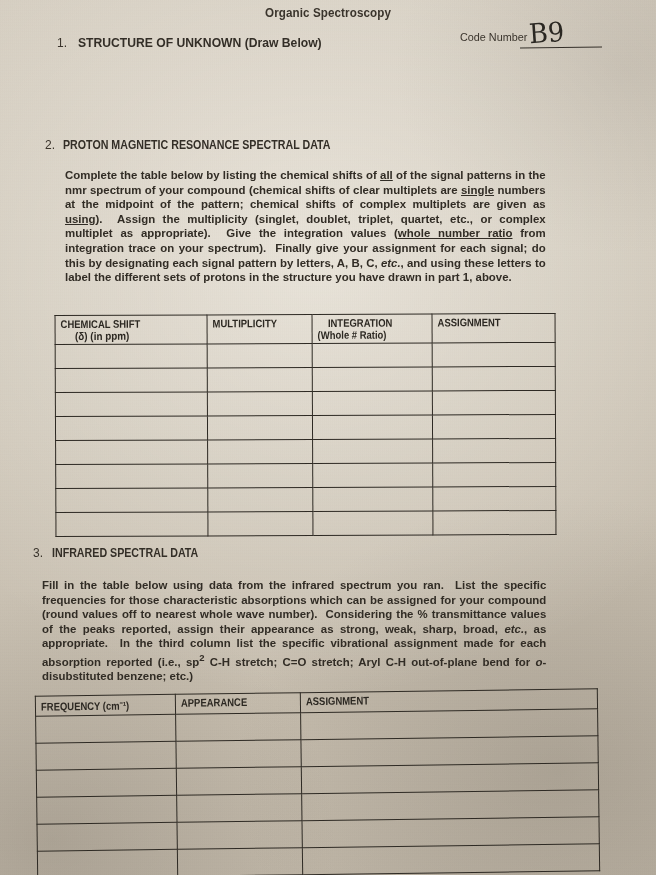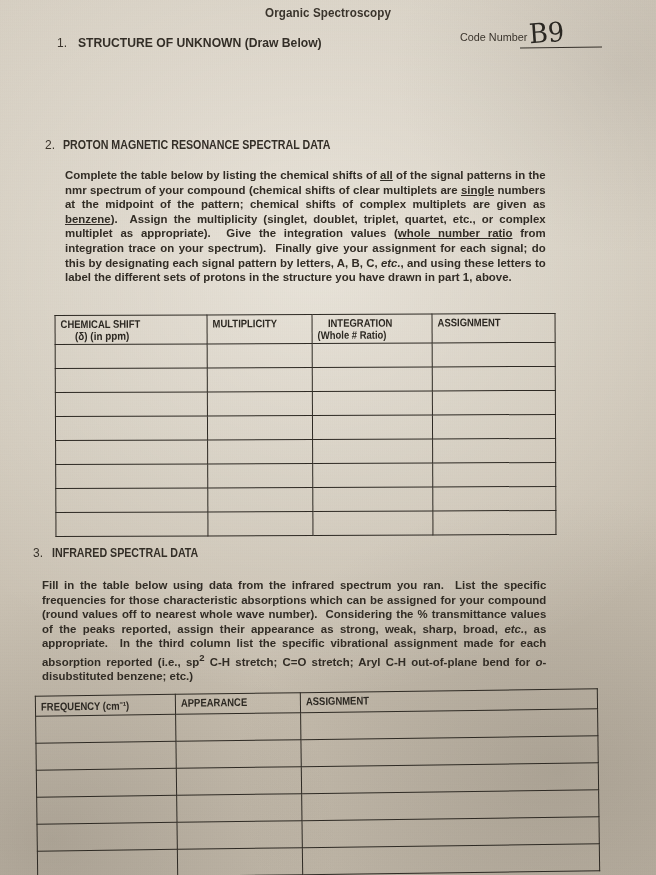--- a/index.html
+++ b/index.html
@@ -157,21 +157,21 @@
     <div class="code-value">B9</div>
     <div class="code-rule"></div>
 
     <div class="sec-num" style="top:138px;left:45px;">2.</div>
     <div class="sec-head" style="top:137px;left:63px;">PROTON MAGNETIC RESONANCE SPECTRAL DATA</div>
 
     <div class="para" style="top:168px;left:65px;width:488px;">
       <span>Complete the table below by listing the chemical shifts of <u>all</u> of the signal patterns in
       the nmr spectrum of your compound (chemical shifts of clear multiplets are <u>single</u>
       numbers at the midpoint of the pattern; chemical shifts of complex multiplets are
-      given as <u>benzene</u>).&nbsp; Assign the multiplicity (singlet, doublet, triplet, quartet, etc., or
+      given as <u>using</u>).&nbsp; Assign the multiplicity (singlet, doublet, triplet, quartet, etc., or
       complex multiplet as appropriate).&nbsp; Give the integration values (<u>whole number ratio</u>
       from integration trace on your spectrum).&nbsp; Finally give your assignment for each
       signal; do this by designating each signal pattern by letters, A, B, C, <i>etc.</i>, and using
       these letters to label the different sets of protons in the structure you have drawn in
       part 1, above.</span>
     </div>
 
     <table class="sheet" id="nmr-table" style="top:314px;left:55px;width:500px;">
       <colgroup>
         <col style="width:152px">

